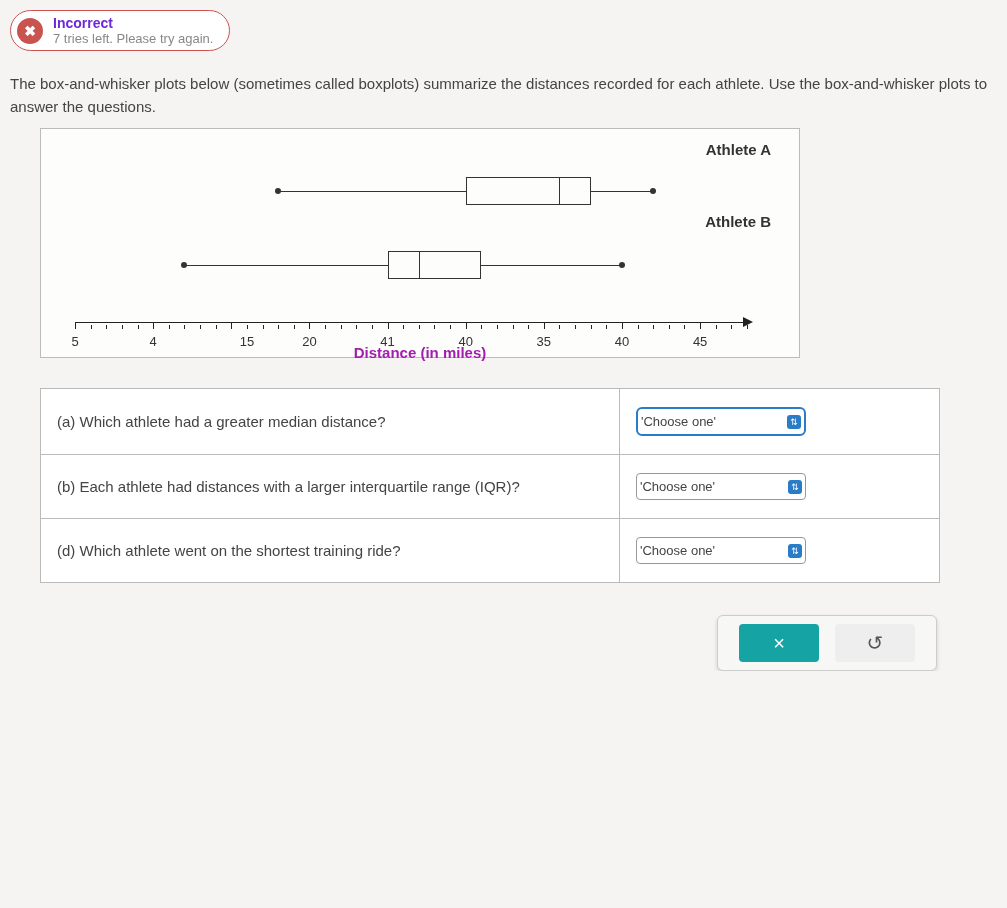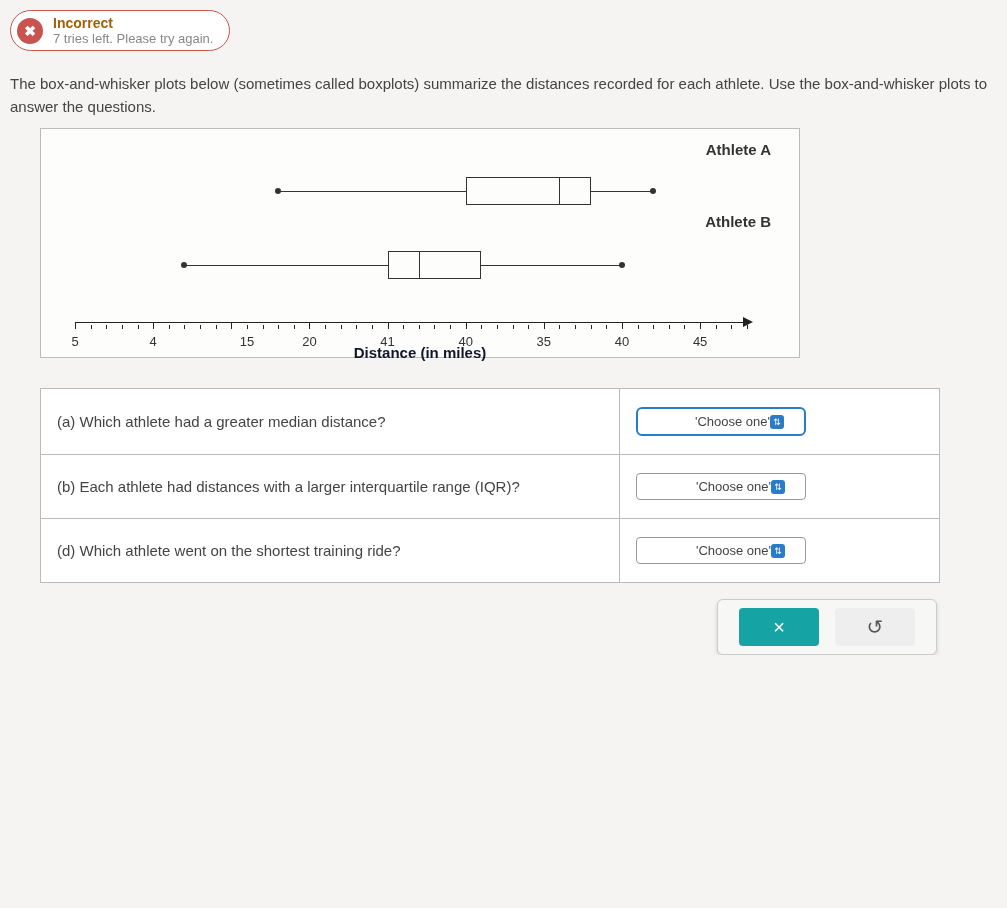--- a/index.html
+++ b/index.html
@@ -21,21 +21,21 @@
   }
   .fb-icon {
     width: 26px; height: 26px;
     border-radius: 50%;
     background: #c9534f;
     color: #fff;
     display: flex; align-items: center; justify-content: center;
     font-weight: bold; font-size: 14px;
     margin-right: 10px;
   }
-  .fb-text .t1 { font-weight: bold; color: #a16207; font-size: 14px; }
+  .fb-text .t1 { font-weight: bold; color: #6d28d9; font-size: 14px; }
   .fb-text .t2 { color: #888; font-size: 13px; }
   .intro { margin: 8px 0 8px 0; font-size: 15px; color: #444; line-height: 1.5; }
   .intro p { margin-bottom: 8px; }
   .chart-box {
     border: 1px solid #bbb;
     background: #fdfdfc;
     width: 760px;
     padding: 18px 14px 10px 14px;
     margin: 10px 0 30px 30px;
     position: relative;
@@ -44,34 +44,34 @@
   .ath-label { position: absolute; right: 14px; font-weight: bold; color:#333; font-size:15px;}
   .axis { position: absolute; bottom: 24px; left: 20px; right: 40px; height: 1px; background:#222;}
   .arrowhead {
     position:absolute; bottom:20px; right:32px;
     width:0;height:0;border-left:10px solid #222;border-top:5px solid transparent;border-bottom:5px solid transparent;
   }
   .ticks { position:absolute; bottom:0; left:20px; right:40px; height:24px; }
   .tick { position:absolute; bottom:18px; width:1px; height:6px; background:#222;}
   .tick.small{height:4px;}
   .ticklabel{position:absolute;bottom:-2px;transform:translateX(-50%);font-size:13px;color:#333;}
-  .xlabel{position:absolute;bottom:-14px;left:50%;transform:translateX(-50%);font-weight:bold;color:#0f172a;font-size:15px;}
+  .xlabel{position:absolute;bottom:-14px;left:50%;transform:translateX(-50%);font-weight:bold;color:#a21caf;font-size:15px;}
   .bwplot{position:absolute;height:36px;}
   .whisker-line{position:absolute;top:50%;height:1px;background:#333;}
   .cap{position:absolute;top:50%;width:6px;height:6px;border-radius:50%;background:#333;transform:translate(-50%,-50%);}
   .box{position:absolute;top:4px;bottom:4px;border:1px solid #333;background:#fdfdfc;}
   .median{position:absolute;top:4px;bottom:4px;width:1px;background:#333;}
   .qtable{
-    border-collapse:collapse;width:900px;margin:24px 0 0 30px;background:#fff;
+    border-collapse:collapse;width:900px;margin:24px 0 16px 30px;background:#fff;
   }
   .qtable td{border:1px solid #bbb;padding:18px 16px;vertical-align:middle;font-size:15px;color:#444;}
   .qtable td.acell{width:320px;}
   .select-wrap{
-    display:inline-flex;align-items:center;justify-content:flex-end;
-    border:1px solid #999;border-radius:4px;padding:5px 20px;min-width:170px;
+    display:inline-flex;align-items:center;justify-content:space-between;
+    border:1px solid #999;border-radius:4px;padding:5px 3px;min-width:170px;
     font-size:13px;background:#fff;cursor:pointer;
   }
   .select-wrap.focused{border:2px solid #2a7cc7;border-radius:6px;}
   .sel-arrow{
     width:14px;height:14px;background:#2a7cc7;border-radius:3px;display:flex;align-items:center;justify-content:center;color:#fff;font-size:9px;
   }
   .action-bar{
     display:flex;gap:16px;margin:16px 0 0 0;padding:8px 12px;
     width:220px;float:right;margin-right:70px;
     border:1px solid #ccc;border-radius:6px;background:#f7f7f5;

